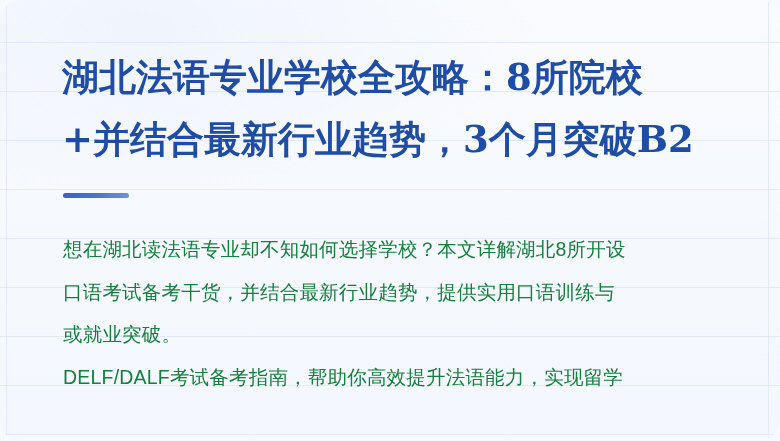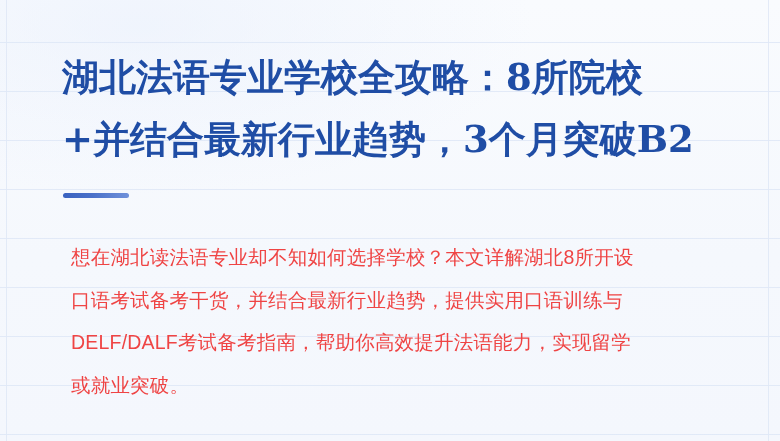--- a/index.html
+++ b/index.html
@@ -14,20 +14,21 @@
     background: #f6f9fd;
   }
 
   #card {
     position: relative;
     width: 780px;
     height: 441px;
     box-sizing: border-box;
     background: #f7f9fd;
     overflow: hidden;
+    border-radius: 21px;
   }
 
   
   #hgrid {
     position: absolute;
     left: 0; top: 0;
     width: 780px; height: 441px;
     background-image: repeating-linear-gradient(
       to bottom,
       rgba(226,233,246,0.0) 0px,
@@ -102,25 +103,25 @@
     height: 5px;
     border-radius: 2.5px;
     background: linear-gradient(to right, #3a62c0 0%, #4a71c9 45%, #7091da 100%);
   }
 
   #summary {
     position: absolute;
     top: 228px;
     left: 1px;
     width: 668px;
-    margin: 8px;
+    margin: 0;
     font-family: "Liberation Sans", "DejaVu Sans", sans-serif;
     font-size: 19.5px;
     line-height: 42.5px;
-    color: #ef4444;
+    color: #15803d;
     letter-spacing: 0.2px;
   }
   #summary .sline {
     display: block;
     white-space: nowrap;
   }
 </style>
 </head>
 <body>
 
@@ -138,18 +139,18 @@
     <h1 id="title">
       <span class="tline">湖北法语专业学校全攻略：8所院校</span>
       <span class="tline">+并结合最新行业趋势，3个月突破B2</span>
     </h1>
 
     <div id="divider"></div>
 
     <p id="summary">
       <span class="sline">想在湖北读法语专业却不知如何选择学校？本文详解湖北8所开设</span>
       <span class="sline">口语考试备考干货，并结合最新行业趋势，提供实用口语训练与</span>
+      <span class="sline">或就业突破。</span>
       <span class="sline">DELF/DALF考试备考指南，帮助你高效提升法语能力，实现留学</span>
-      <span class="sline">或就业突破。</span>
     </p>
 
   </div>
 </div>
 
 </body></html>

